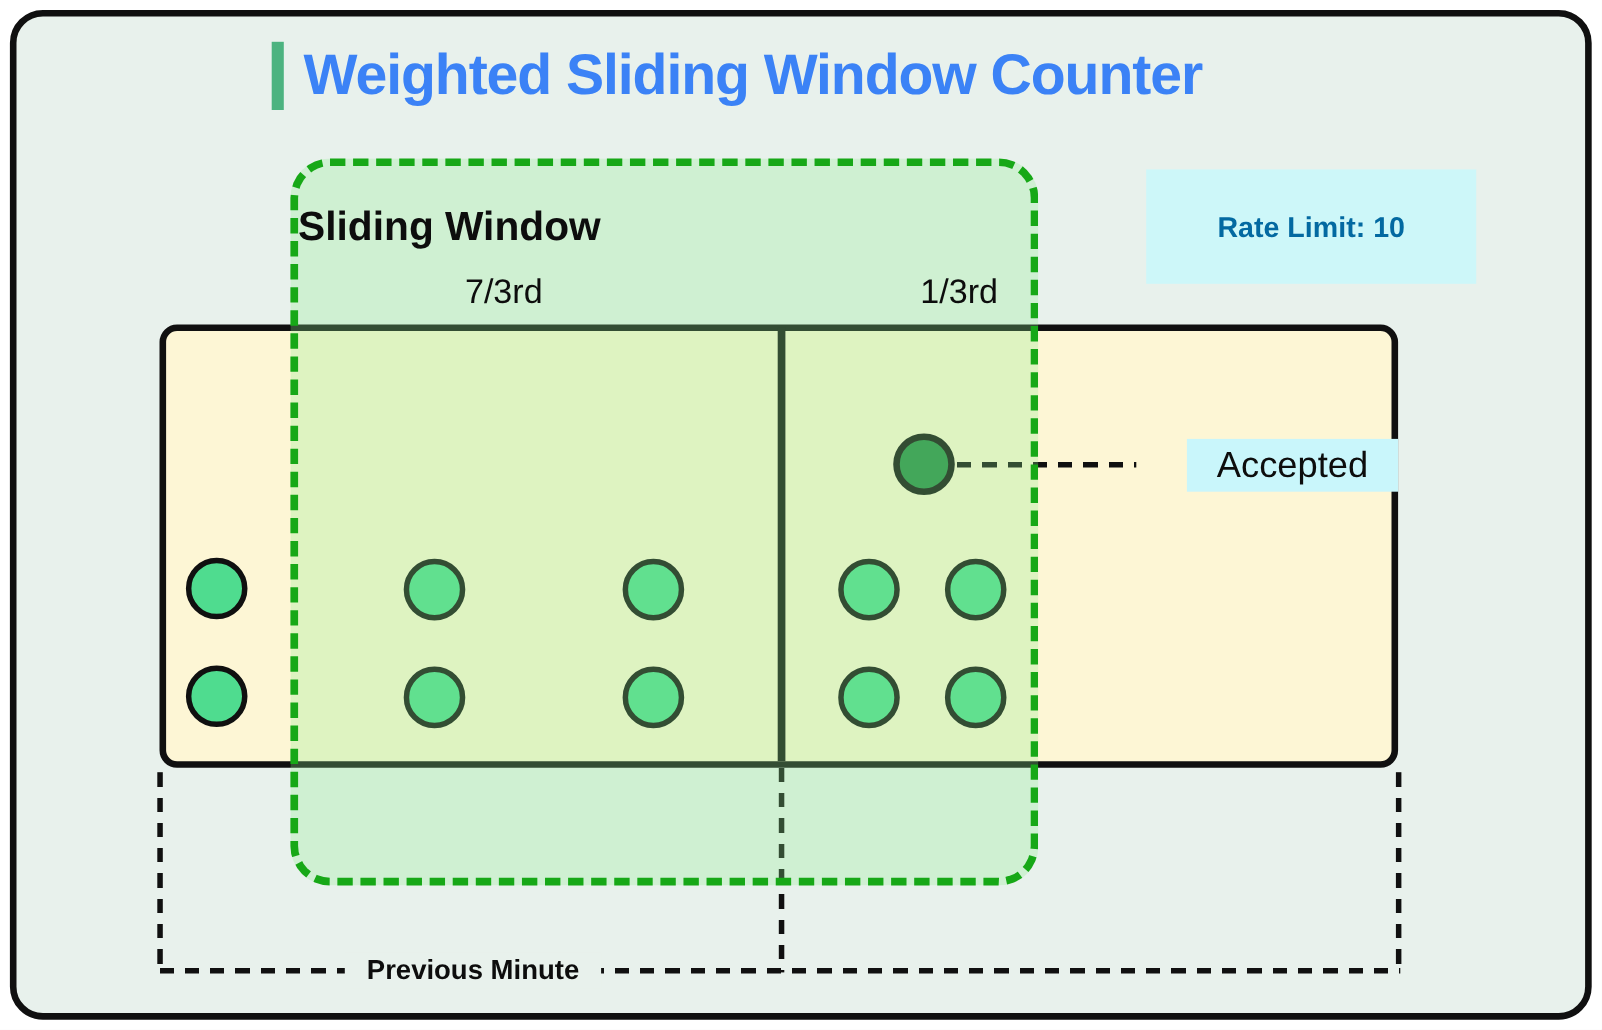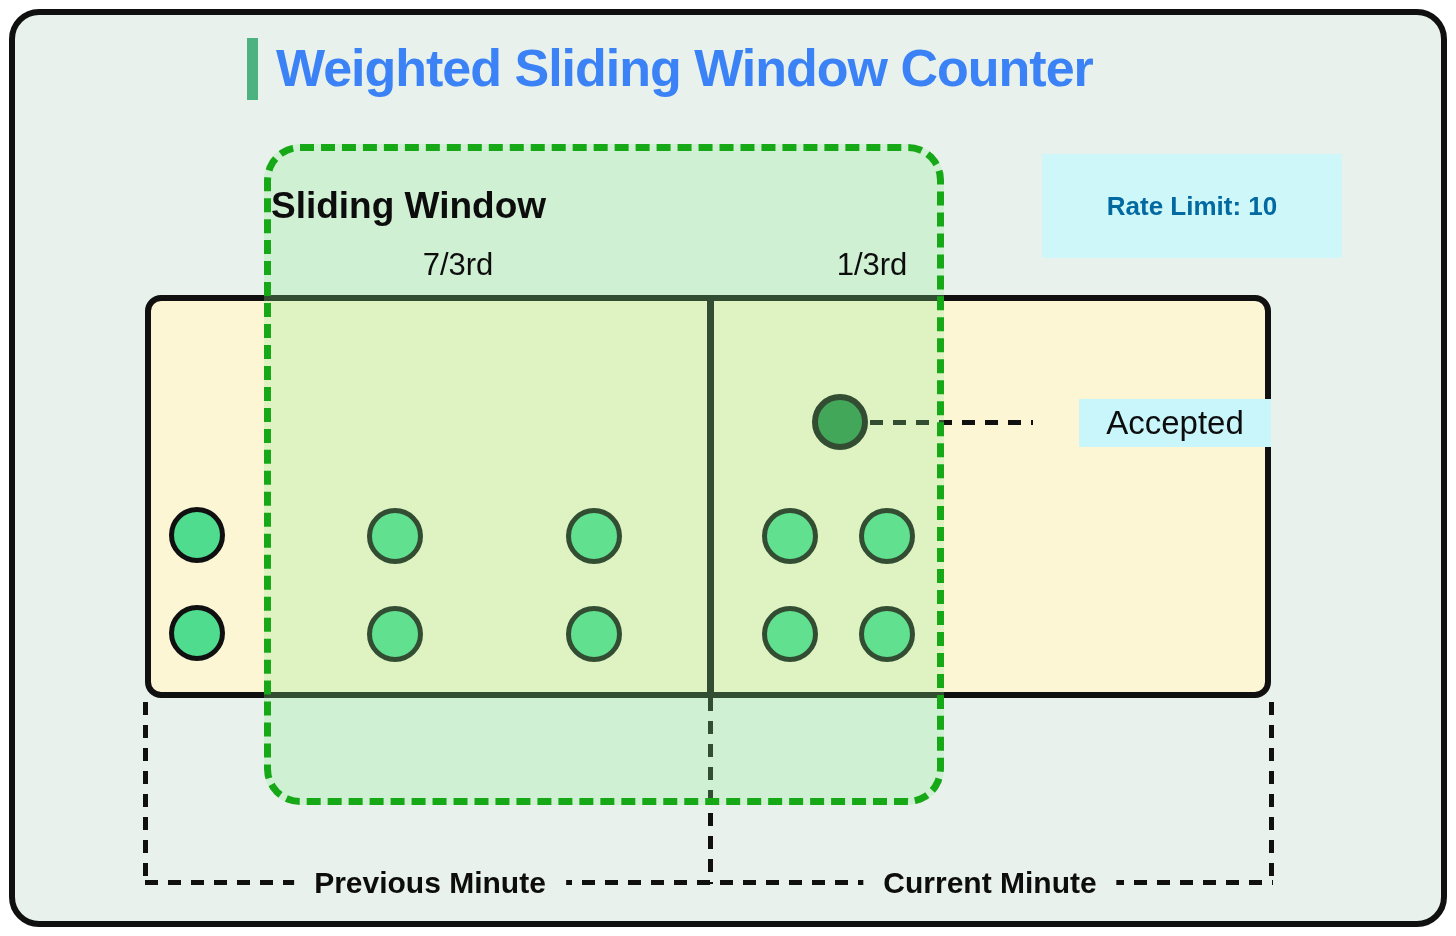--- a/index.html
+++ b/index.html
@@ -161,21 +161,21 @@
     width: 1128px; height: 5px;
     background: repeating-linear-gradient(90deg, #101010 0 13px, transparent 13px 23px);
     z-index: 3;
   }
   .minute-label {
     position: absolute;
     top: 866px;
     transform: translateX(-50%);
     background: var(--page_bg);
     padding: 0 20px;
-    font-size: 30px;
+    font-size: 25px;
     font-weight: 700;
     line-height: 33px;
     color: #0d0d0d;
     z-index: 6;
     white-space: nowrap;
   }
   .minute-label.previous { left: 430px; }
   .minute-label.current  { left: 990px; }
 </style>
 </head>
@@ -217,15 +217,14 @@
     <span class="frac frac-left">7/3rd</span>
     <span class="frac frac-right">1/3rd</span>
   </div>
 
   <div class="vdash vdash-left"></div>
   <div class="vdash vdash-middle"></div>
   <div class="vdash vdash-right"></div>
   <div class="hdash"></div>
 
   <div class="minute-label previous">Previous Minute</div>
-  <div class="minute-label current">Current Minute</div>
 
 </div>
 
 </body></html>

